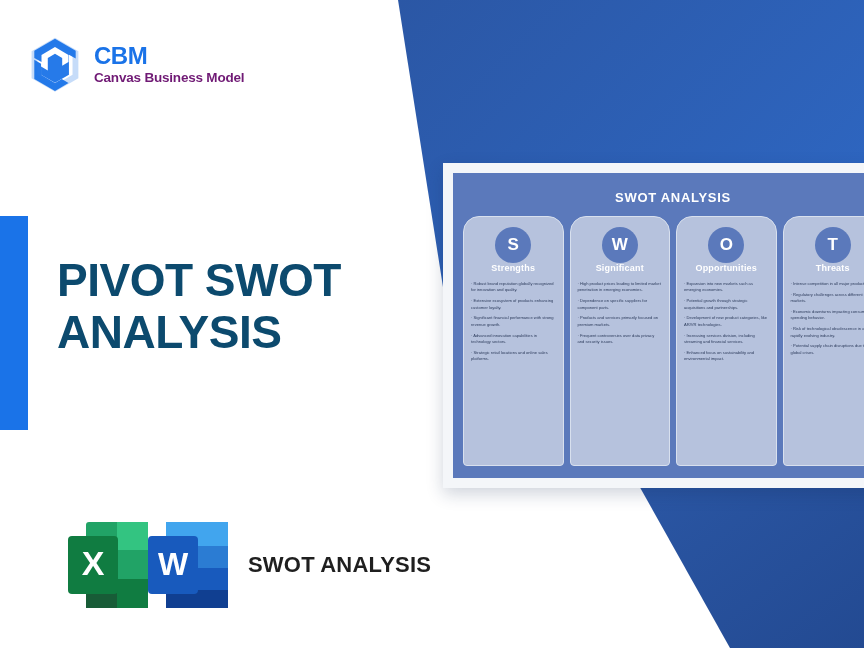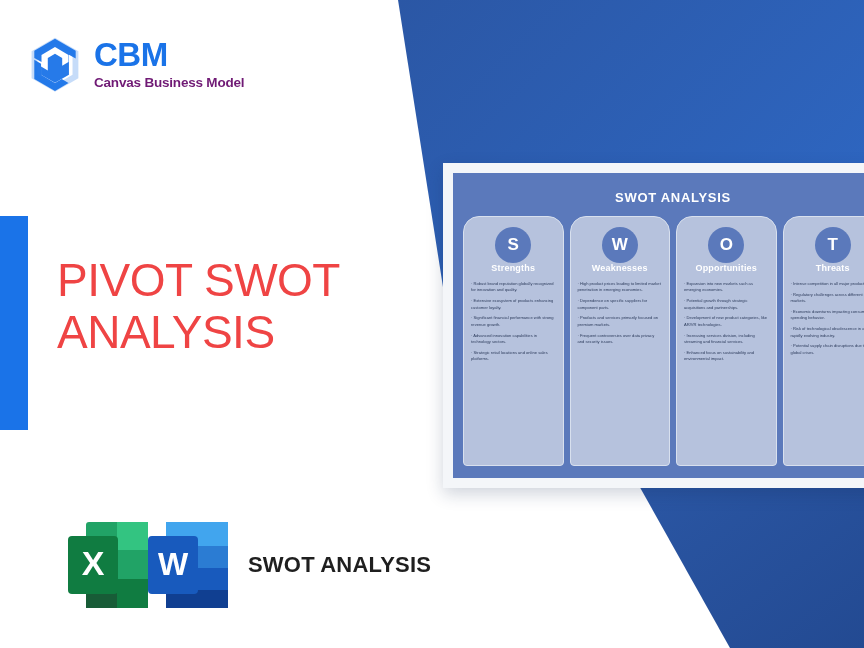--- a/index.html
+++ b/index.html
@@ -27,34 +27,34 @@
   
   .logo {
     position:absolute;
     left:28px; top:36px;
     display:flex; align-items:center; gap:12px;
     z-index:3;
   }
   .logo-mark { width:54px; height:58px; flex:0 0 auto; }
   .logo-text { display:flex; flex-direction:column; justify-content:center; }
   .logo-title {
-    font-size:33px; font-weight:bold; color:#1a73e8;
+    font-size:24px; font-weight:bold; color:#1a73e8;
     letter-spacing:-0.5px; line-height:1.05;
   }
   .logo-sub {
     font-size:13.5px; font-weight:bold; color:#701a75;
     letter-spacing:-0.2px; line-height:1.3; margin-top:1px;
   }
 
   
   .headline {
     position:absolute;
     left:57px; top:255px;
     width:360px;
-    font-size:46px; font-weight:normal; color:#ef4444;
+    font-size:46px; font-weight:bold; color:#0c4a6e;
     line-height:1.12; letter-spacing:-0.5px;
     z-index:3;
   }
 
   
   .files {
     position:absolute;
     left:66px; top:518px;
     display:flex; align-items:center;
     z-index:3;
@@ -210,21 +210,21 @@
           <li>· Robust brand reputation globally recognized for innovation and quality.</li>
           <li>· Extensive ecosystem of products enhancing customer loyalty.</li>
           <li>· Significant financial performance with strong revenue growth.</li>
           <li>· Advanced innovation capabilities in technology sectors.</li>
           <li>· Strategic retail locations and online sales platforms.</li>
         </ul>
       </div>
 
       <div class="card">
         <div class="badge">W</div>
-        <div class="card-title">Weaknesses</div>
+        <div class="card-title">Significant</div>
         <ul class="card-items">
           <li>· High product prices leading to limited market penetration in emerging economies.</li>
           <li>· Dependence on specific suppliers for component parts.</li>
           <li>· Products and services primarily focused on premium markets.</li>
           <li>· Frequent controversies over data privacy and security issues.</li>
         </ul>
       </div>
 
       <div class="card">
         <div class="badge">O</div>

